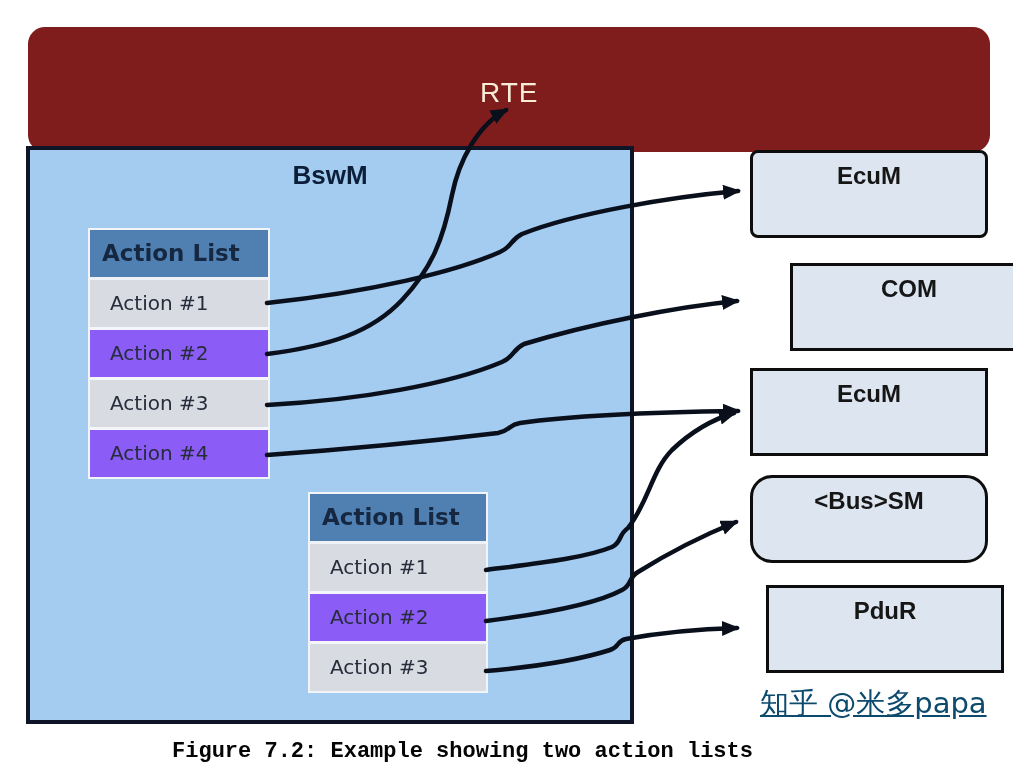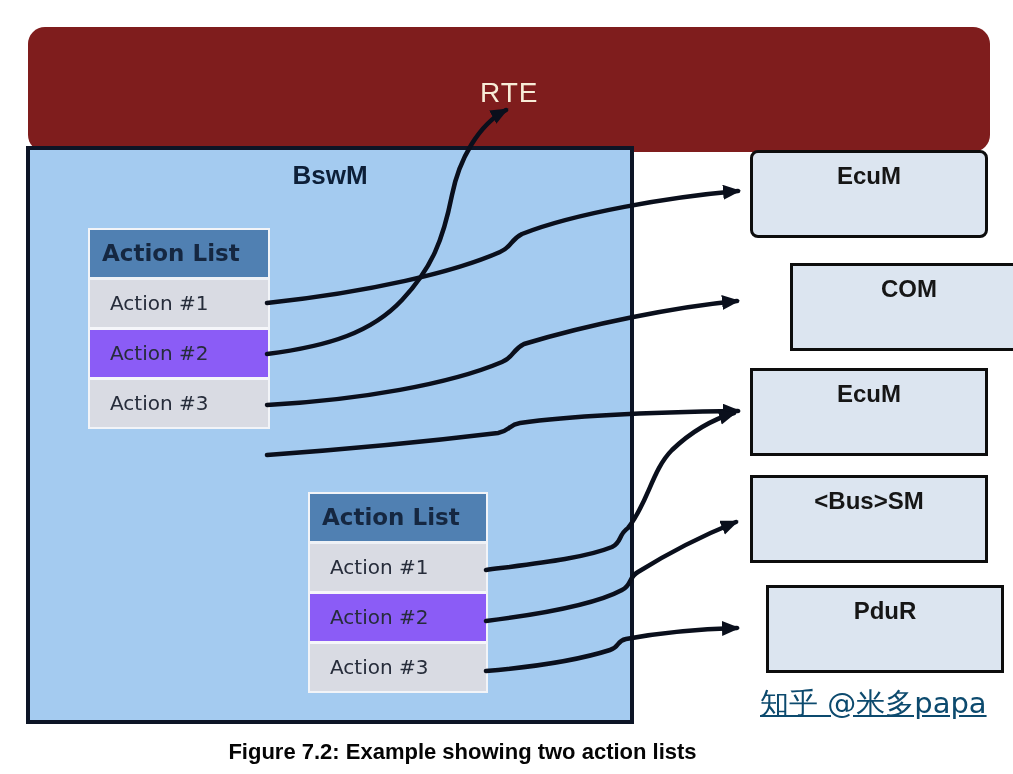--- a/index.html
+++ b/index.html
@@ -56,34 +56,34 @@
     background:#dce5f0;border:3px solid #0d0d0d;
   }
   .module .mlabel{
     display:block;width:100%;text-align:center;margin-top:9px;
     font-family:"Liberation Sans",sans-serif;
     font-size:24px;font-weight:700;color:#161616;
   }
   .m-ecum{top:150px;border-radius:8px;}
   .m-com{top:263px;margin-left:40px;}
   .m-comm{top:368px;}
-  .m-bussm{top:475px;}
+  .m-bussm{top:475px;border-radius:22px;}
   .m-pdur{top:585px;margin-left:16px;}
   
   .overlay{
     position:absolute;left:0;top:0;width:1013px;height:774px;
     pointer-events:none;
   }
   .overlay path.arrow{
     fill:none;stroke:#0a0f1c;stroke-width:4.5px;stroke-linecap:round;
   }
   
   .caption{
     position:absolute;left:0;top:739px;width:925px;text-align:center;
-    font-family:Liberation Sans, sans-serif;
+    font-family:Liberation Mono, monospace;
     font-size:22px;font-weight:700;color:#050505;
   }
   .watermark{
     position:absolute;left:760px;top:684px;width:250px;
     font-size:29px;color:#0c4a6e;
     text-shadow:1px 1px 0 #ffffff;
     font-family:"DejaVu Sans",sans-serif;
     white-space:nowrap;
     text-decoration:underline;
   }
@@ -97,20 +97,21 @@
 
 <div class="bswm">
   <div class="bswm-label">BswM</div>
 </div>
 
 <div class="atable atable-1">
   <div class="hdr">Action List</div>
   <div class="row odd">Action #1</div>
   <div class="row even">Action #2</div>
   <div class="row odd">Action #3</div>
+  <div class="row even">Action #4</div>
 </div>
 
 <div class="atable atable-2">
   <div class="hdr">Action List</div>
   <div class="row odd">Action #1</div>
   <div class="row even">Action #2</div>
   <div class="row odd">Action #3</div>
 </div>
 
 <div class="module m-ecum">

